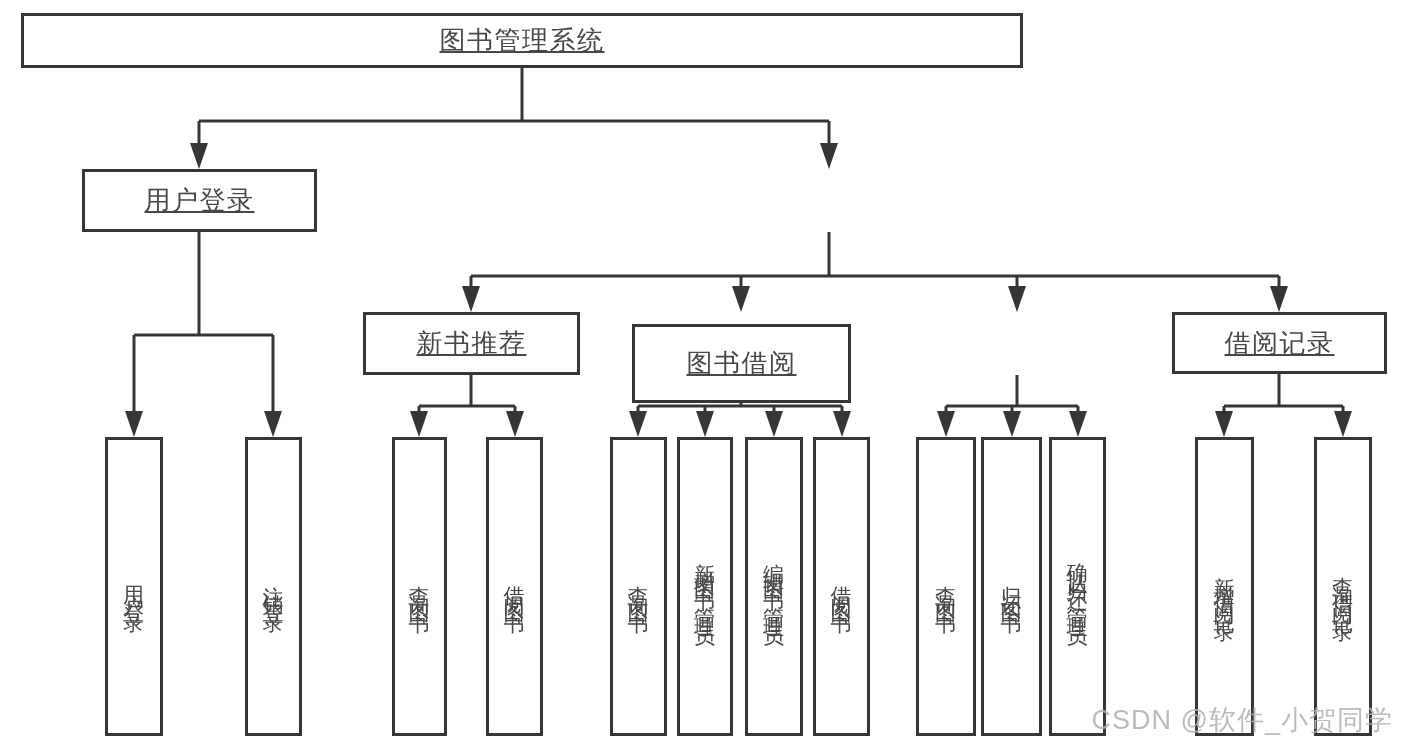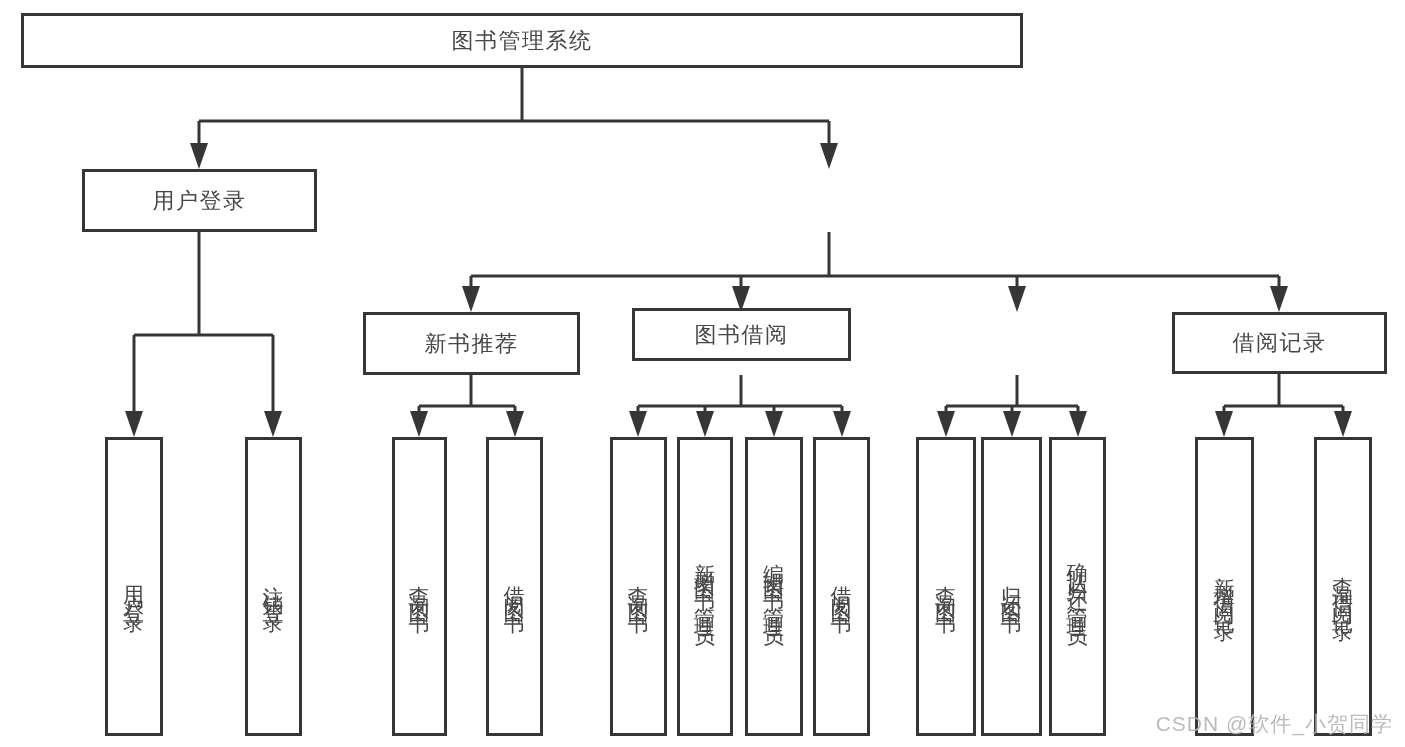--- a/index.html
+++ b/index.html
@@ -6,28 +6,28 @@
   .canvas {
     position:relative; width:1405px; height:747px; background:#ffffff;
     font-family:"Liberation Sans", sans-serif; overflow:hidden;
   }
   .svg-layer { position:absolute; left:0; top:0; width:1405px; height:747px; }
   .node {
     position:absolute; box-sizing:border-box; background:#ffffff;
     border:3px solid #363636; color:#474747;
     display:flex; align-items:center; justify-content:center;
   }
-  .node.h { font-size:22px; letter-spacing:1.5px; }
+  .node.h { font-size:26px; letter-spacing:1.5px;text-decoration:underline; }
   .node.v .vlbl {
     writing-mode:vertical-rl; text-orientation:mixed;
     font-size:21px; line-height:1; letter-spacing:9px;
   }
   .watermark {
     position:absolute; right:12px; bottom:9px;
-    font-size:21px; letter-spacing:1px; color:#b4b4b4; opacity:0.9;
+    font-size:27px; letter-spacing:1px; color:#b4b4b4; opacity:0.9;
     z-index:5; white-space:nowrap;
   }
   .lbl, .vlbl { display:block; }
 </style>
 </head>
 <body>
 
 <div class="canvas">
 
   <svg class="svg-layer" viewBox="0 0 1405 747" xmlns="http://www.w3.org/2000/svg">
@@ -67,21 +67,21 @@
     <span class="lbl">图书管理系统</span>
   </div>
 
   <div class="node h" style="left:82px;top:169px;width:235px;height:63px">
     <span class="lbl">用户登录</span>
   </div>
 
   <div class="node h" style="left:363px;top:312px;width:217px;height:63px">
     <span class="lbl">新书推荐</span>
   </div>
-  <div class="node h" style="left:632px;top:308px;width:219px;height:53px">
+  <div class="node h" style="left:632px;top:324px;width:219px;height:79px">
     <span class="lbl">图书借阅</span>
   </div>
   <div class="node h" style="left:1172px;top:312px;width:215px;height:62px">
     <span class="lbl">借阅记录</span>
   </div>
 
   <div class="node v" style="left:105px;top:437px;width:58px;height:299px">
     <span class="vlbl">用户登录</span>
   </div>
   <div class="node v" style="left:245px;top:437px;width:57px;height:299px">

